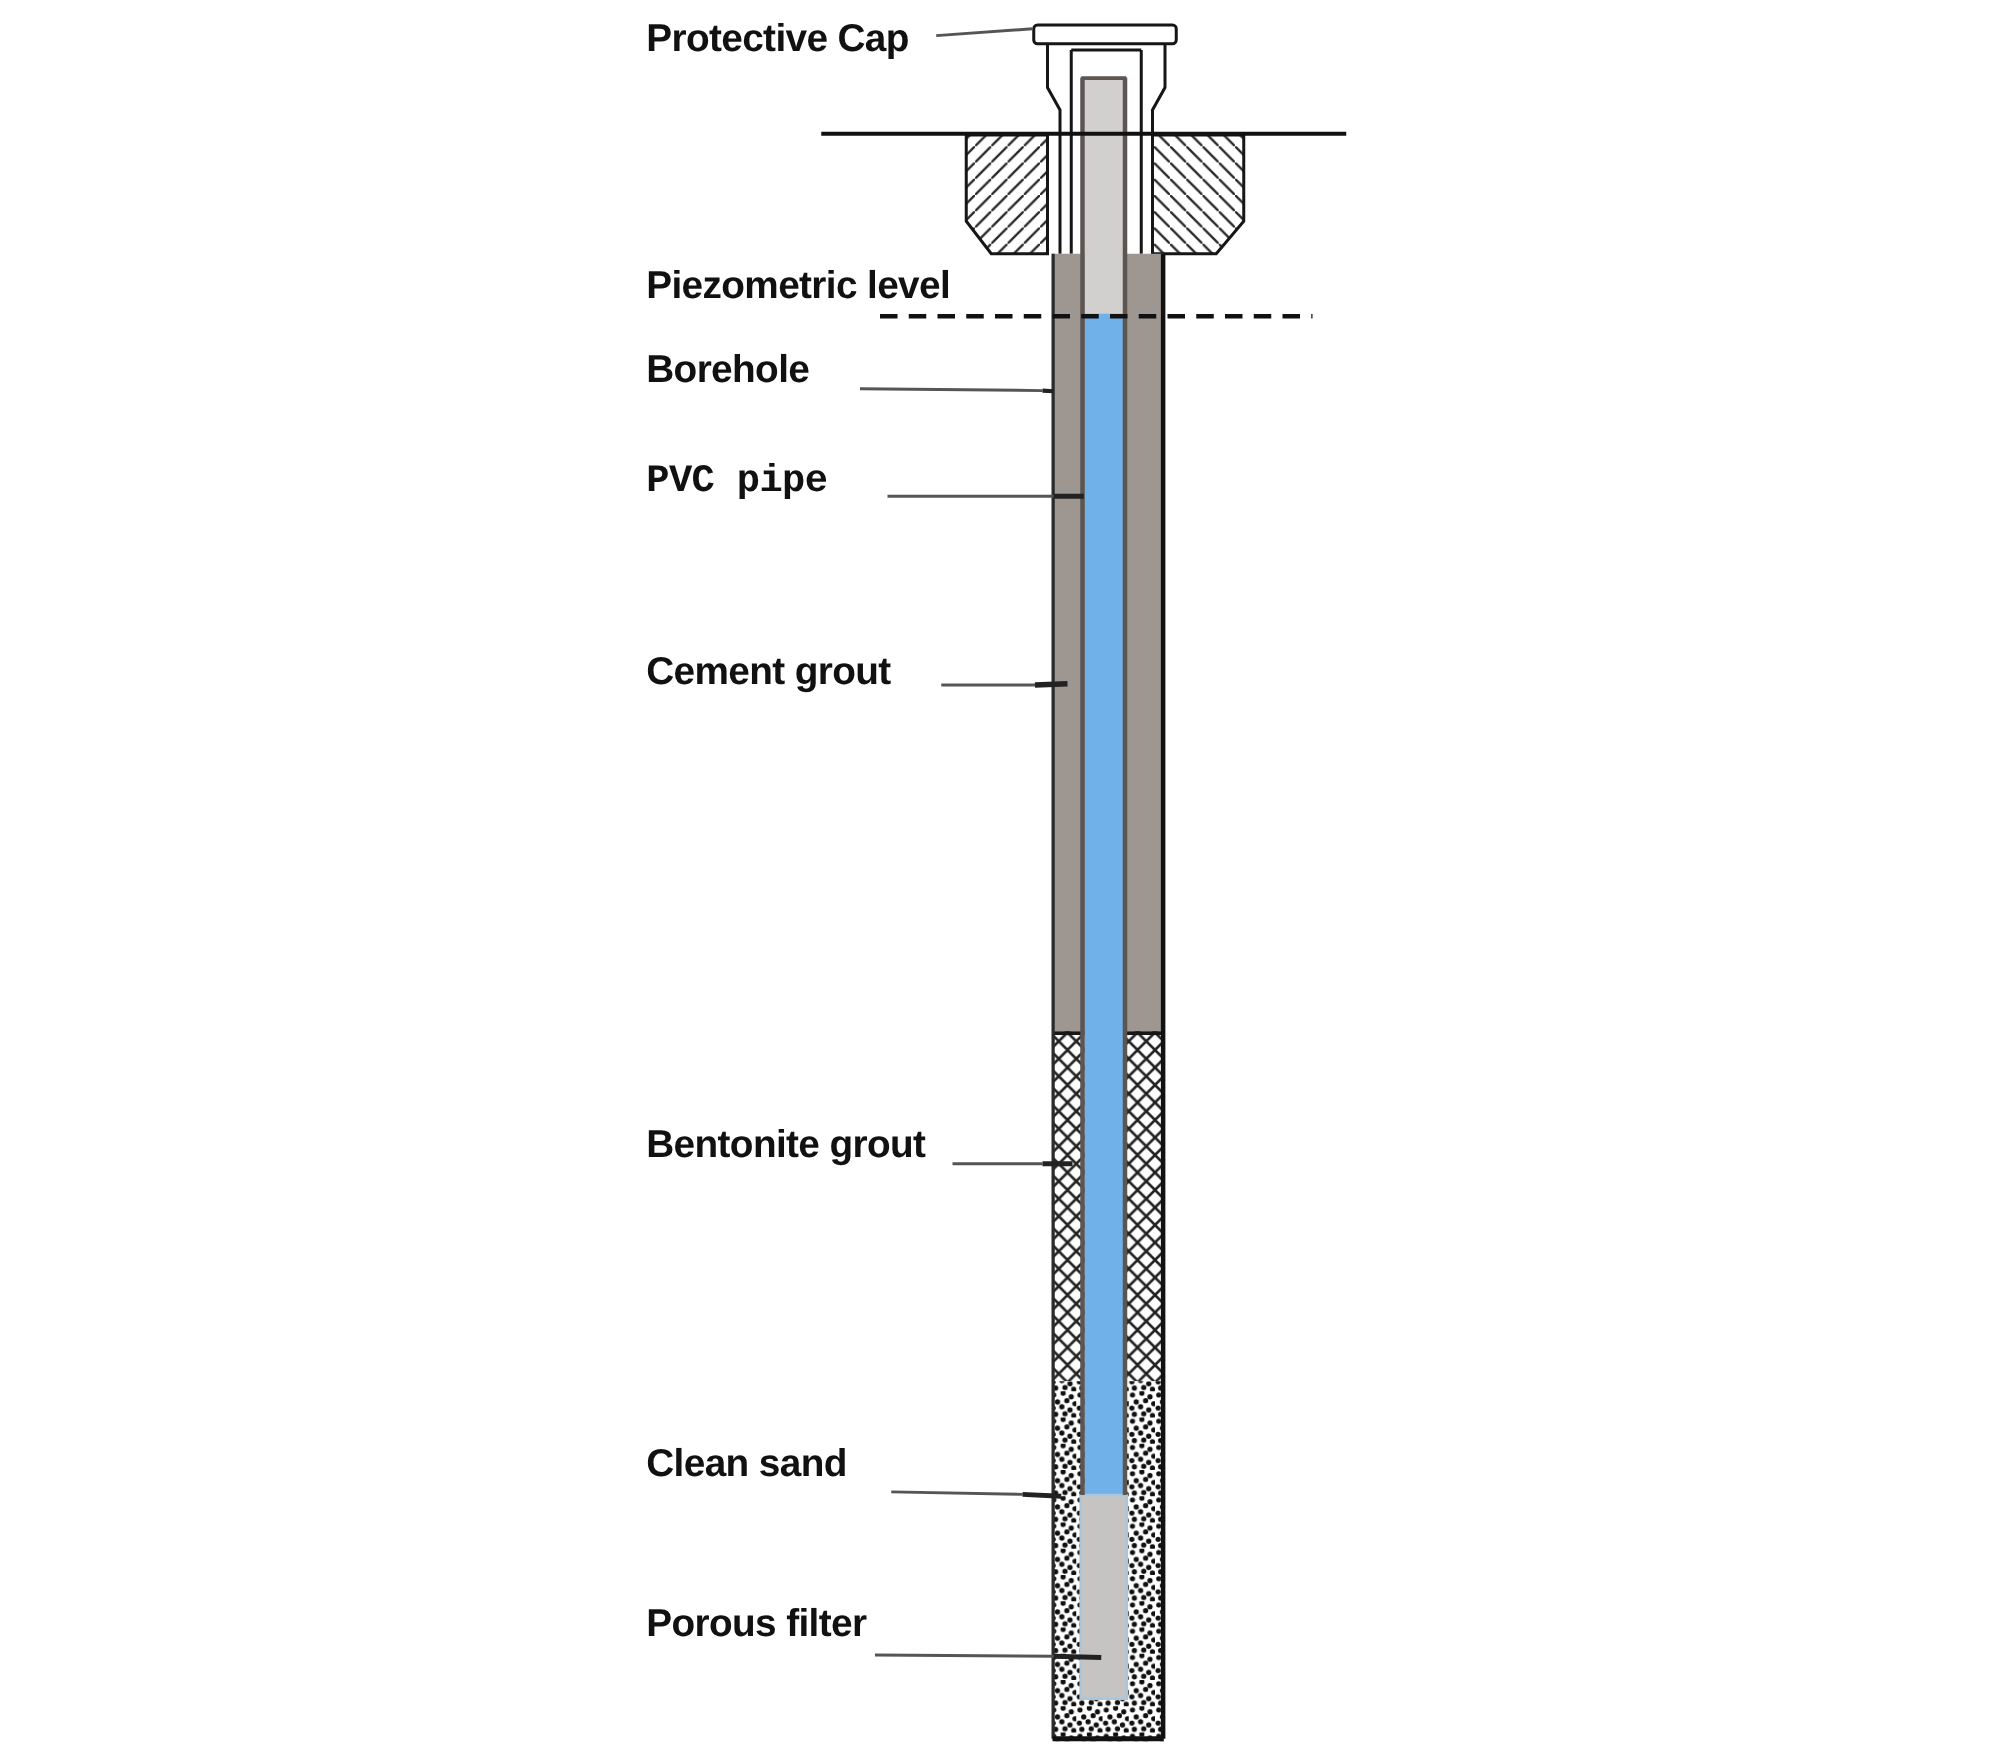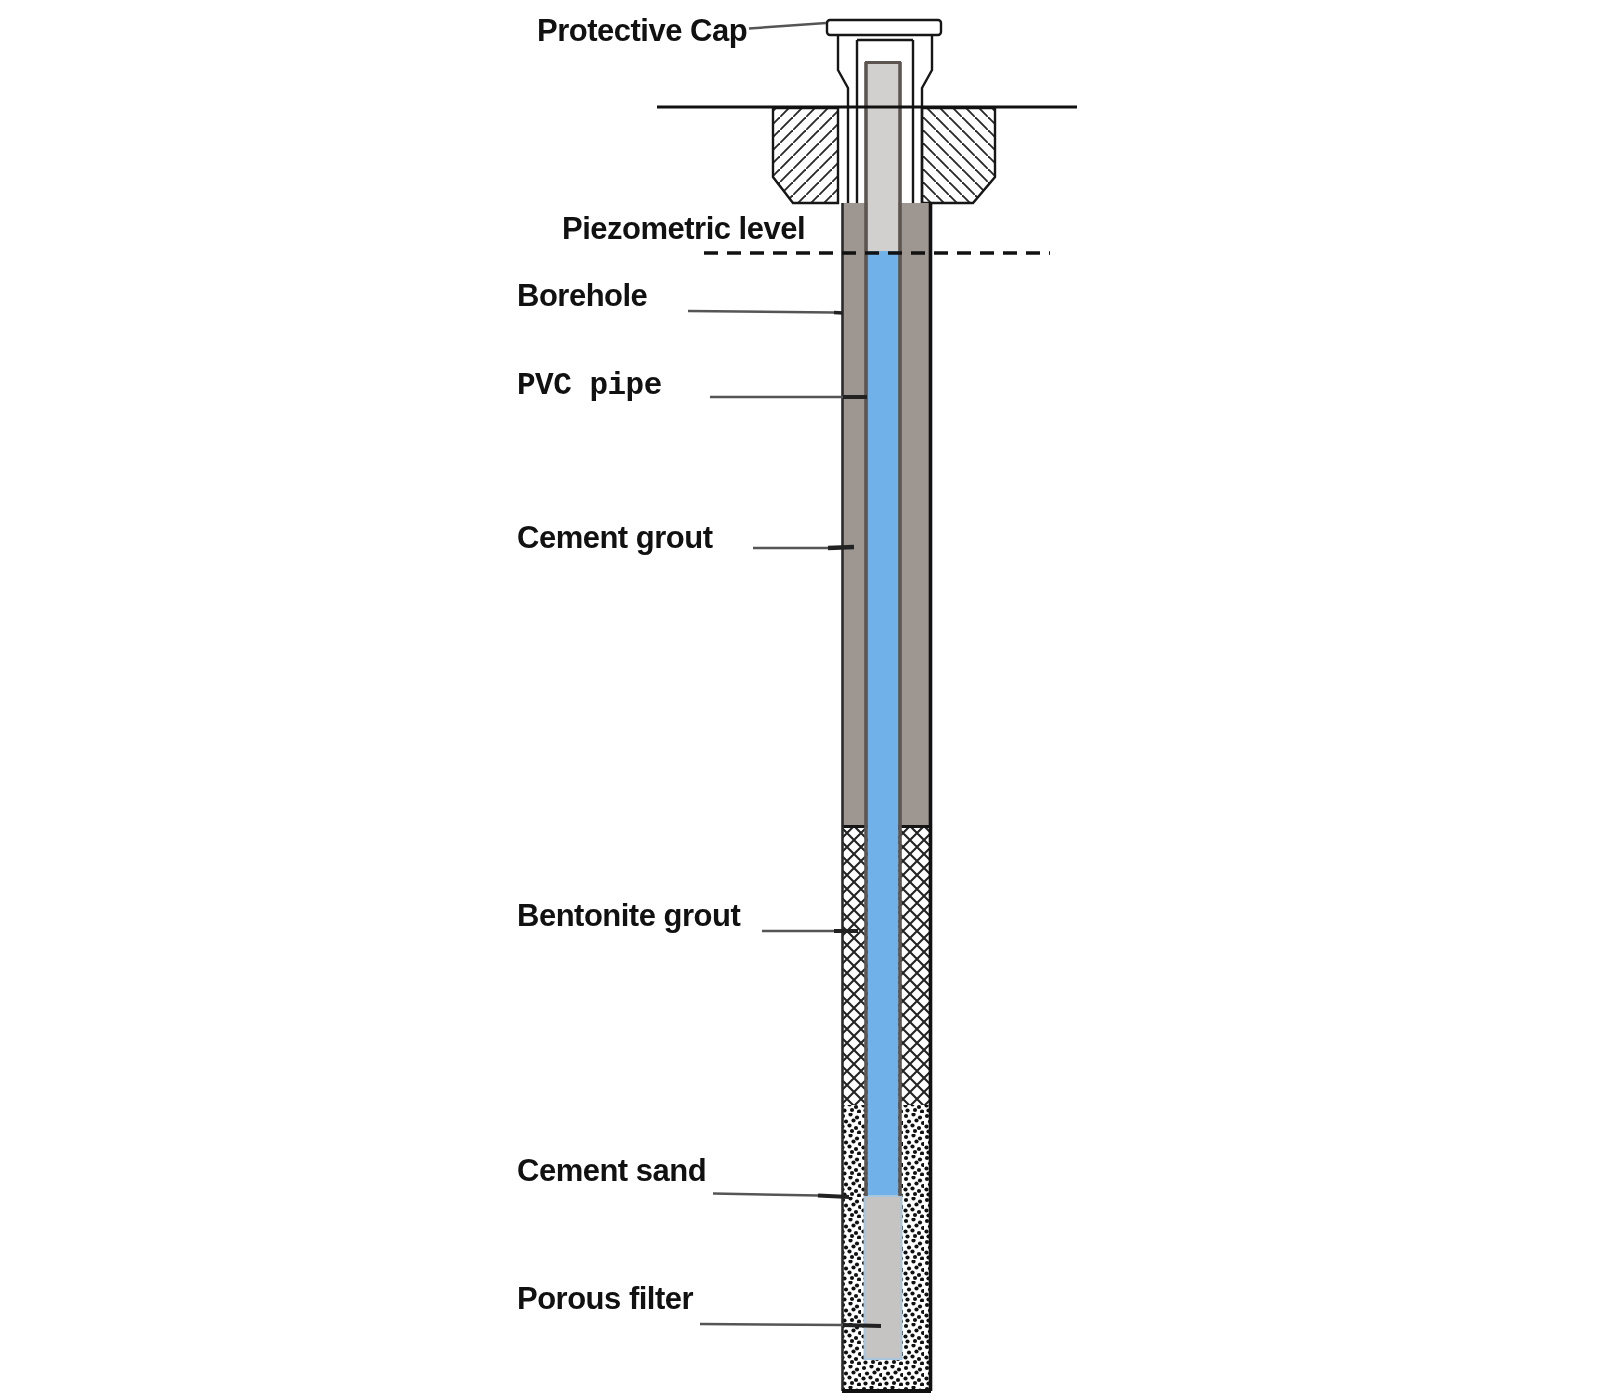--- a/index.html
+++ b/index.html
@@ -21,22 +21,22 @@
     position: absolute;
     left: 517px;
     transform: translateY(-50%);
     font-weight: bold;
     font-size: 31px;
     letter-spacing: -0.5px;
     color: #111111;
     white-space: nowrap;
     line-height: 1;
   }
-  .lbl-protective-cap   { top: 30px; margin-left: 20px;   }
-  .lbl-piezometric      { top: 228px; margin-left: 45px;  }
+  .lbl-protective-cap   { top: 30px;   }
+  .lbl-piezometric      { top: 228px;  }
   .lbl-borehole         { top: 295px;  }
   .lbl-pvc-pipe         { top: 385px; font-family: Liberation Mono, monospace;  }
   .lbl-cement-grout     { top: 537px; text-align: right;  }
   .lbl-bentonite-seal   { top: 915px;  }
   .lbl-clean-sand       { top: 1170px; }
   .lbl-porous-filter    { top: 1298px; }
 </style>
 </head>
 <body>
 
@@ -127,16 +127,16 @@
       <path d="M843,1325 L881,1326" stroke="#222222" stroke-width="4"></path>
     </g>
   </svg>
 
   <div class="lbl lbl-protective-cap">Protective Cap</div>
   <div class="lbl lbl-piezometric">Piezometric level</div>
   <div class="lbl lbl-borehole">Borehole</div>
   <div class="lbl lbl-pvc-pipe">PVC pipe</div>
   <div class="lbl lbl-cement-grout">Cement grout</div>
   <div class="lbl lbl-bentonite-seal">Bentonite grout</div>
-  <div class="lbl lbl-clean-sand">Cement sand</div>
+  <div class="lbl lbl-clean-sand">Clean sand</div>
   <div class="lbl lbl-porous-filter">Porous filter</div>
 
 </div>
 
 </body></html>

